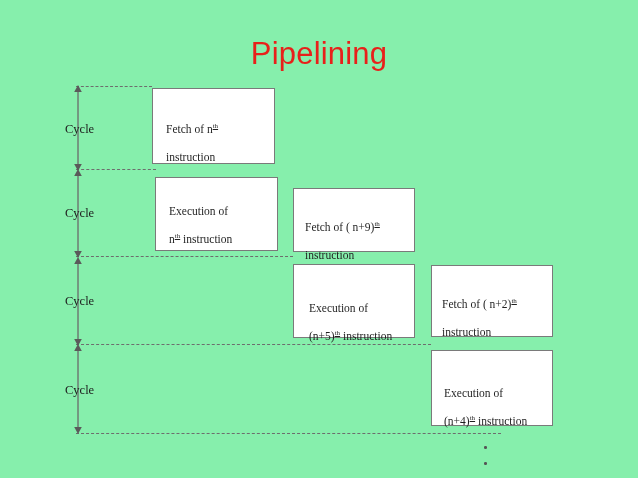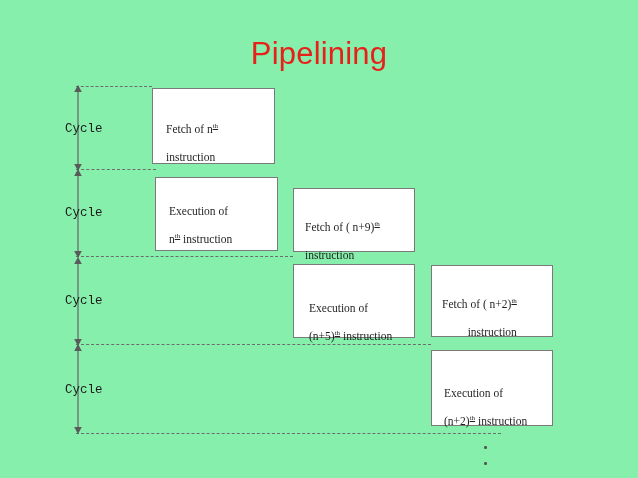--- a/index.html
+++ b/index.html
@@ -34,21 +34,21 @@
     height: 0;
     border-top: 1.6px dashed #6d6d6d;
   }
   .arrow {
     position: absolute;
     width: 14px;
   }
   .arrow svg { display: block; }
   .cyclelabel {
     position: absolute;
-    font-family: Liberation Mono, monospace;
+    font-family: Liberation Serif, serif;
     font-size: 12.5px;
     color: #1c1c1c;
     white-space: nowrap;
     background: transparent;
   }
   .pbox {
     position: absolute;
     border: 1.2px solid #7a7a7a;
     background: #ffffff;
     box-sizing: border-box;
@@ -146,29 +146,29 @@
   </div>
 
   <div class="pbox" style="left:293px; top:264px; width:122px; height:74px;">
     <div class="txt" style="left:15px; top:22px;">
       <span>Execution of</span><br>
       <span>(n+5)</span><sup>th</sup><span> instruction</span>
     </div>
   </div>
 
   <div class="pbox" style="left:431px; top:265px; width:122px; height:72px;">
-    <div class="txt" style="left:10px; top:17px;text-align:right;">
+    <div class="txt" style="left:10px; top:17px;">
       <span>Fetch of (   n+2)</span><sup>th</sup><br>
       <span>instruction</span>
     </div>
   </div>
 
   <div class="pbox" style="left:431px; top:350px; width:122px; height:76px;">
     <div class="txt" style="left:12px; top:21px;">
       <span>Execution of</span><br>
-      <span>(n+2)</span><sup>th</sup><span> instruction</span>
+      <span>(n+4)</span><sup>th</sup><span> instruction</span>
     </div>
   </div>
 
   <div class="dot" style="left:484px; top:446px;"></div>
   <div class="dot" style="left:484px; top:462px;"></div>
 
 </div>
 
 </body></html>

